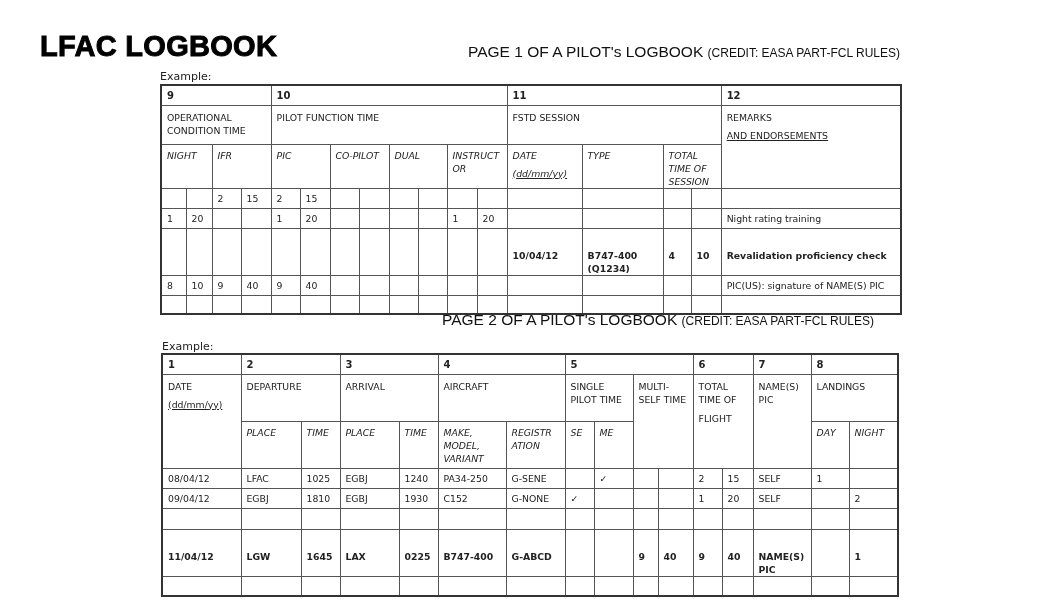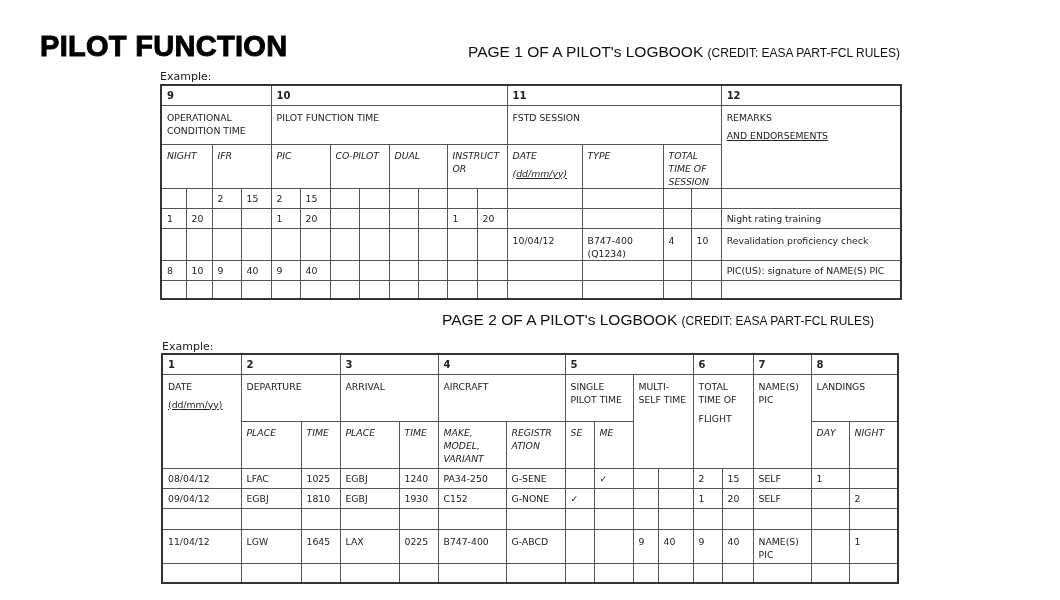--- a/index.html
+++ b/index.html
@@ -7,28 +7,28 @@
     .main-title { position: absolute; left: 40px; top: 30px; font-family: "Liberation Sans", sans-serif; font-weight: 900; font-size: 29px; letter-spacing: 0.3px; color: #000; -webkit-text-stroke: 0.9px #000; }
     .page-heading { position: absolute; font-family: "Liberation Sans", sans-serif; font-size: 15.5px; color: #111; white-space: nowrap; }
     .page-heading .credit { font-size: 12px; }
     .example-label { position: absolute; font-family: "DejaVu Sans", sans-serif; font-size: 11px; color: #222; }
     .logtable { position: absolute; border-collapse: collapse; table-layout: fixed; border: 2px solid #333; }
     .logtable td { border: 1px solid #555; padding: 0 0 0 5px; font-size: 9.3px; vertical-align: top; line-height: 13px; color: #222; overflow: hidden; }
     .logtable td.num { font-weight: bold; vertical-align: middle; font-size: 10px; }
     .logtable td.hdr { padding-top: 5px; }
     .logtable td.sub { font-style: italic; padding-top: 4px; }
     .logtable td.val { vertical-align: middle; }
-    .logtable td.valtop { vertical-align: top; padding-top: 5px; }
+    .logtable td.valtop { vertical-align: top; padding-top: 20px; font-weight: bold; }
     .logtable td .line2 { display: block; margin-top: 5px; text-decoration: underline; }
     .check { font-size: 9px; }
   </style>
 </head>
 <body>
 
-<div class="main-title">PILOT FUNCTION</div>
+<div class="main-title">LFAC LOGBOOK</div>
 
 <div class="page-heading" style="left:468px; top:43px;">
   <span>PAGE 1 OF A PILOT's LOGBOOK</span>
   <span class="credit">(CREDIT: EASA PART-FCL RULES)</span>
 </div>
 <div class="example-label" style="left:160px; top:70px;">Example:</div>
 
 <table class="logtable" style="left:160px; top:84px; width:740px;">
   <colgroup>
     <col style="width:25px">

